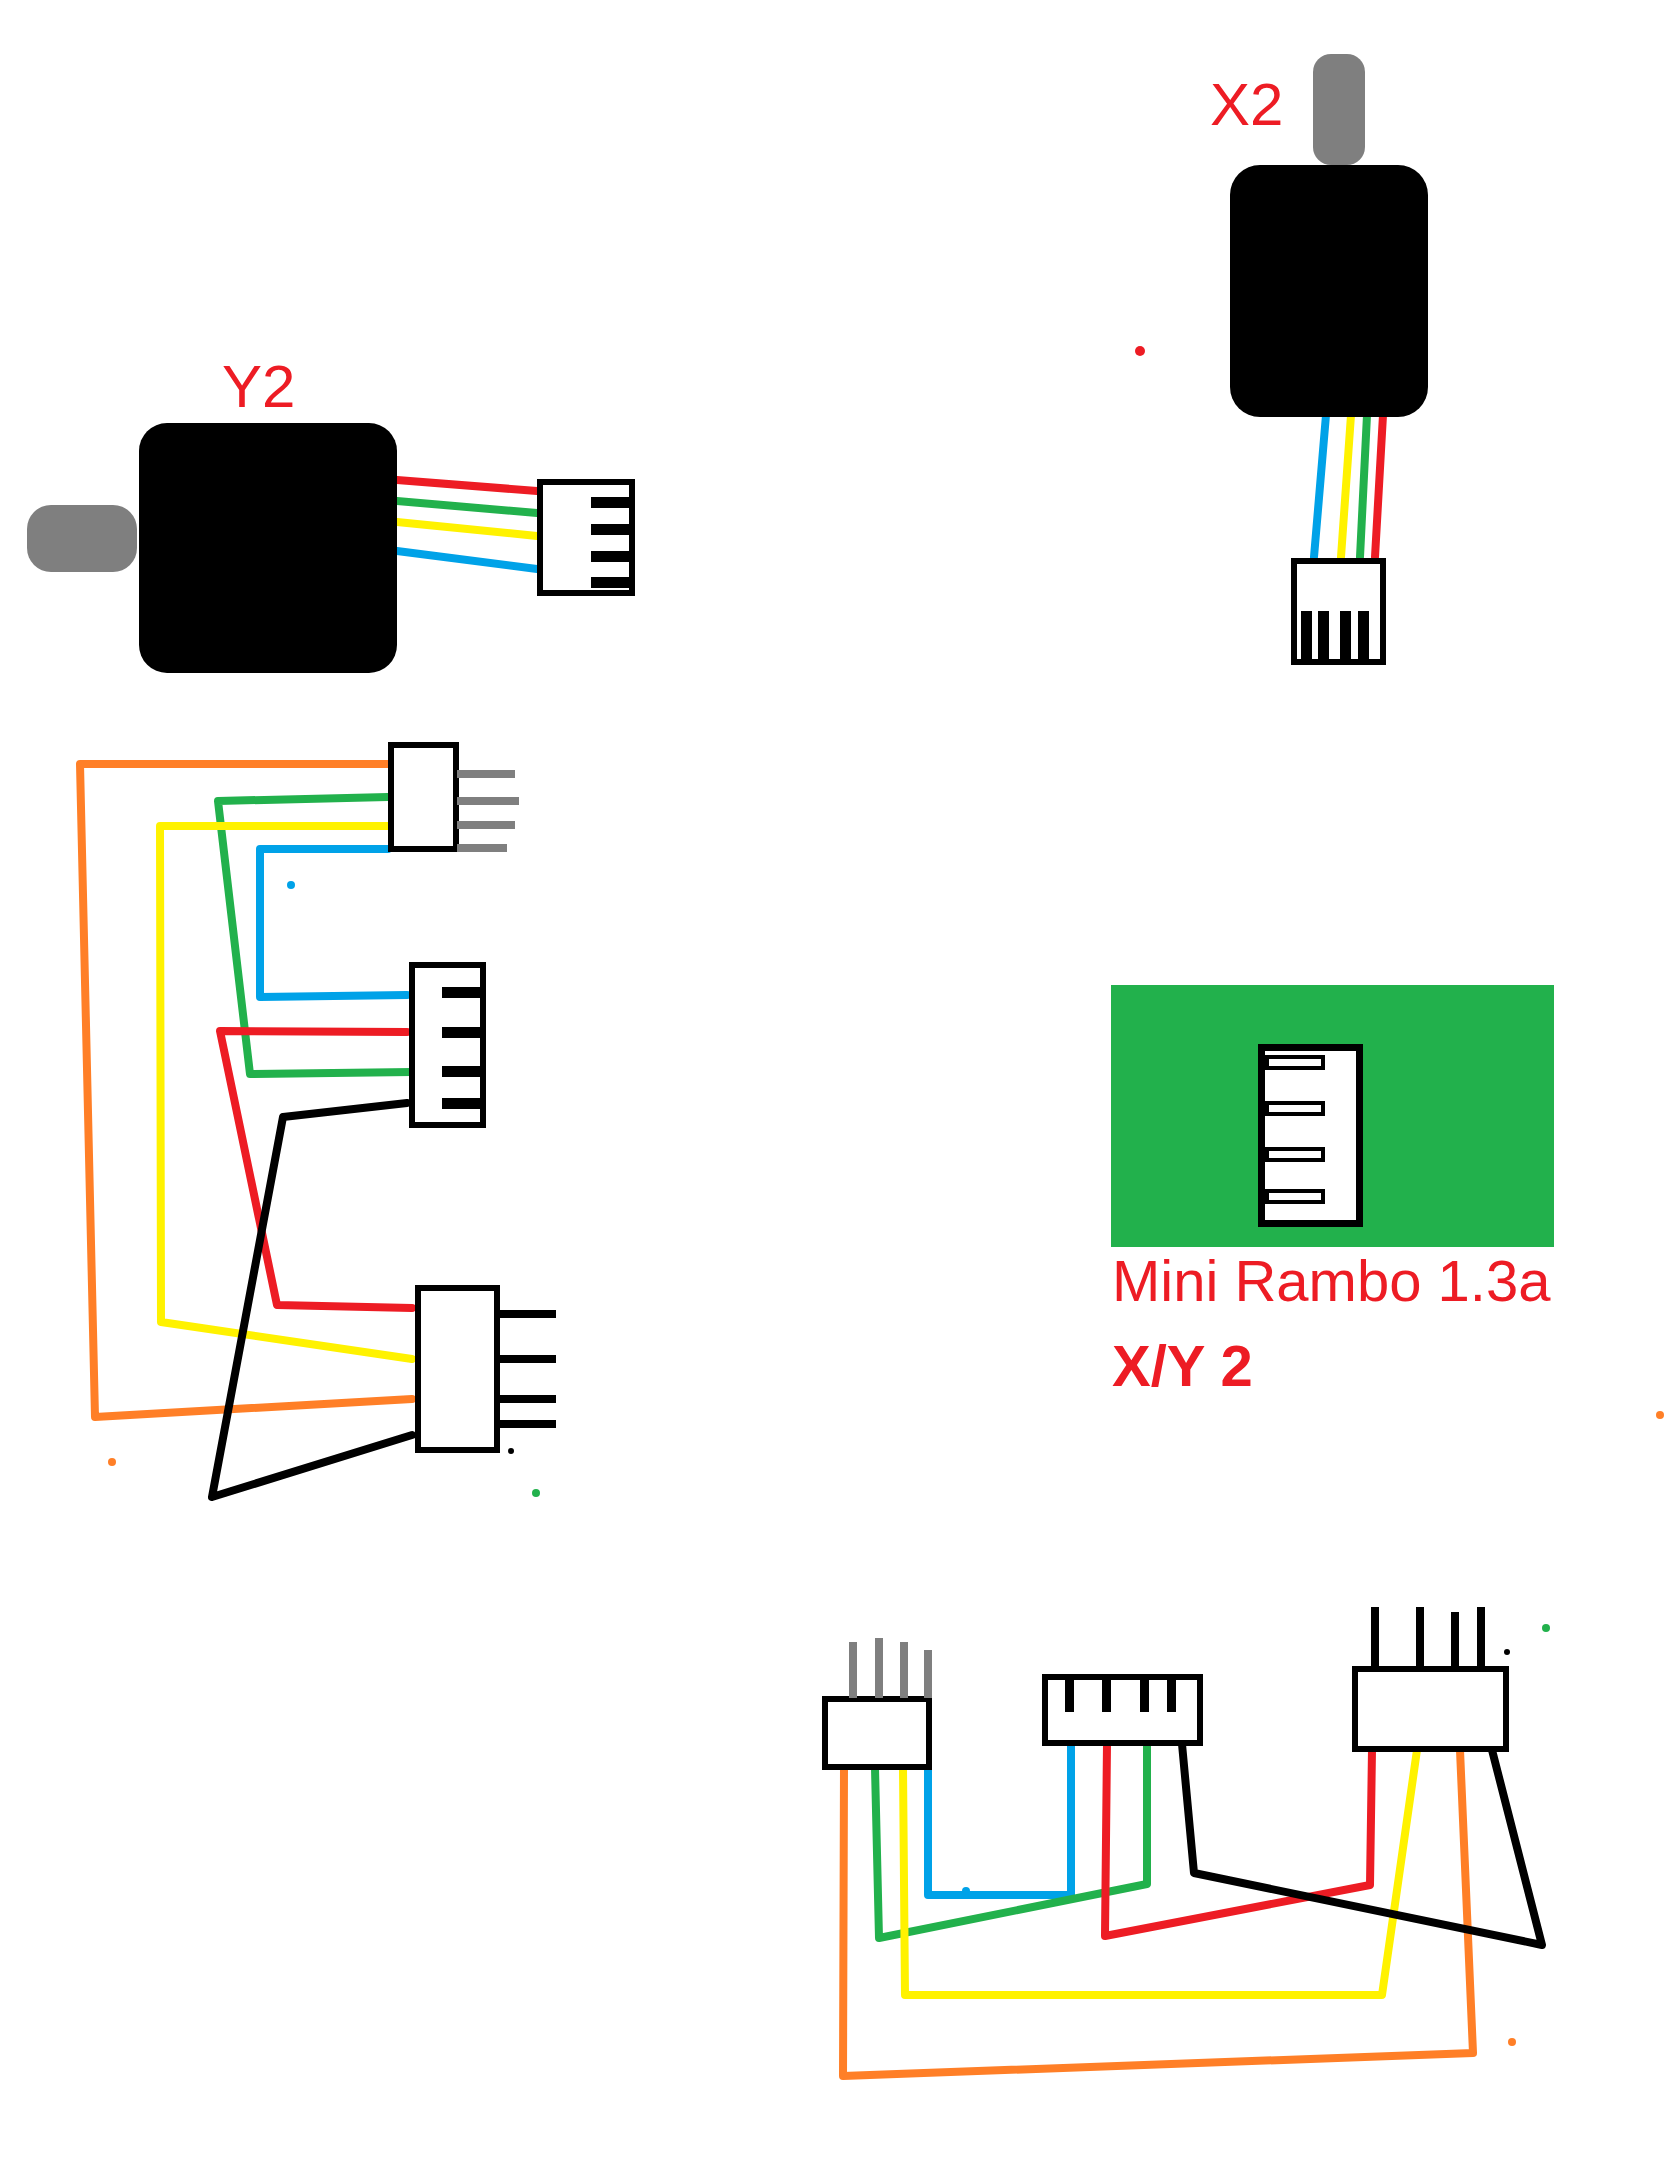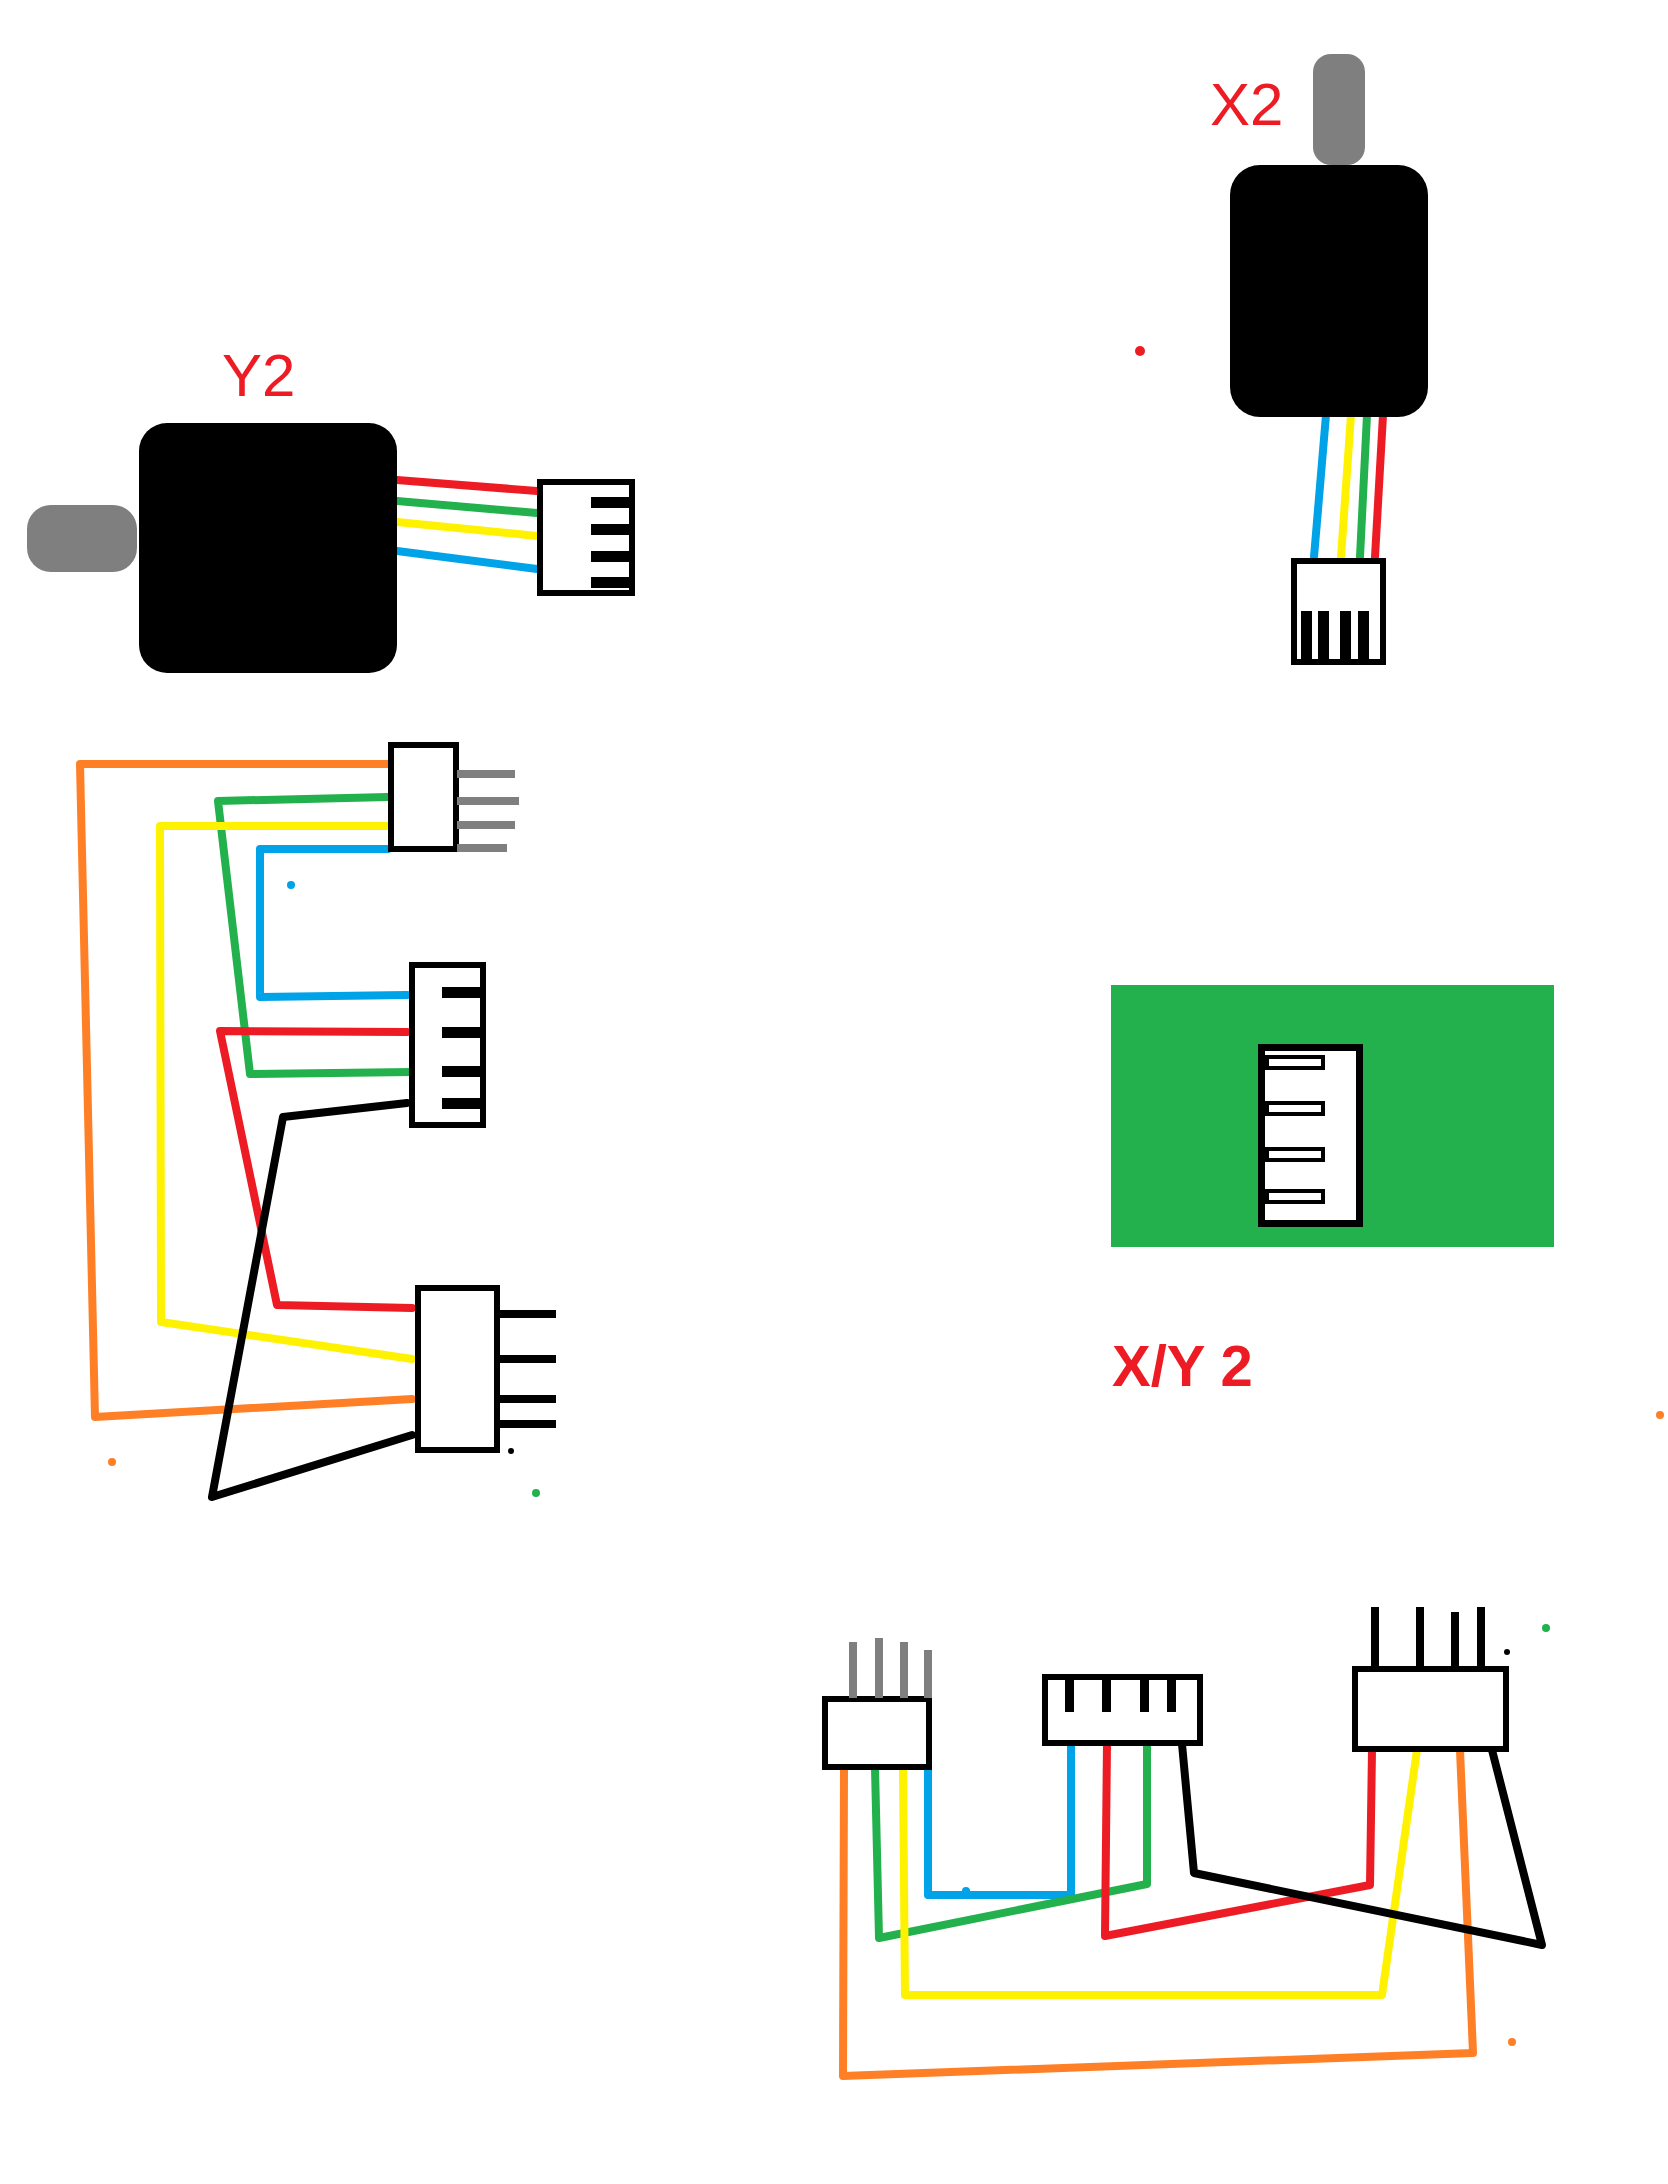--- a/index.html
+++ b/index.html
@@ -21,21 +21,21 @@
   .pin-out-right { position:absolute; height:8px; background:#000; z-index:2; }
   .pin-out-right.gray { background:#7f7f7f; }
   .pin-out-top { position:absolute; width:8px; background:#000; z-index:2; }
   .pin-out-top.gray { background:#7f7f7f; }
 
   .board { background:#22b14c; }
   .rambo-conn { background:#fff; border:7px solid #000; box-sizing:border-box; }
   .rambo-pin { position:absolute; left:0; width:60px; height:15px; background:#fff;
                border:4px solid #000; box-sizing:border-box; }
 
-  .lbl-y2 { left:222px; top:341px; font-size:60px; }
+  .lbl-y2 { left:222px; top:352px; font-size:60px; }
   .lbl-x2 { left:1210px; top:70px; font-size:60px; }
   .lbl-board1 { left:1112px; top:1247px; font-size:58px; }
   .lbl-board2 { left:1112px; top:1332px; font-size:58px;font-weight:bold; }
 </style>
 </head>
 <body>
 
 <div id="canvas">
 
   <svg id="wire-layer" width="1668" height="2184" viewBox="0 0 1668 2184">
@@ -110,20 +110,21 @@
   <div class="pin-out-right" style="left:498px; top:1395px; width:58px;"></div>
   <div class="pin-out-right" style="left:498px; top:1420px; width:58px;"></div>
 
   <div class="shape board" style="left:1111px; top:985px; width:443px; height:262px;"></div>
   <div class="shape rambo-conn" style="left:1258px; top:1044px; width:105px; height:183px;">
     <div class="rambo-pin" style="top:4px;"></div>
     <div class="rambo-pin" style="top:50px;"></div>
     <div class="rambo-pin" style="top:96px;"></div>
     <div class="rambo-pin" style="top:138px;"></div>
   </div>
+  <div class="label lbl-board1">Mini Rambo 1.3a</div>
   <div class="label lbl-board2">X/Y 2</div>
 
   <div class="shape conn" style="left:822px; top:1696px; width:110px; height:74px;"></div>
   <div class="pin-out-top gray" style="left:849px; top:1642px; height:56px;"></div>
   <div class="pin-out-top gray" style="left:875px; top:1638px; height:60px;"></div>
   <div class="pin-out-top gray" style="left:900px; top:1642px; height:56px;"></div>
   <div class="pin-out-top gray" style="left:924px; top:1650px; height:48px;"></div>
 
   <div class="shape conn" style="left:1042px; top:1674px; width:161px; height:72px;">
     <div class="pin-in-top" style="left:17px;"></div>

